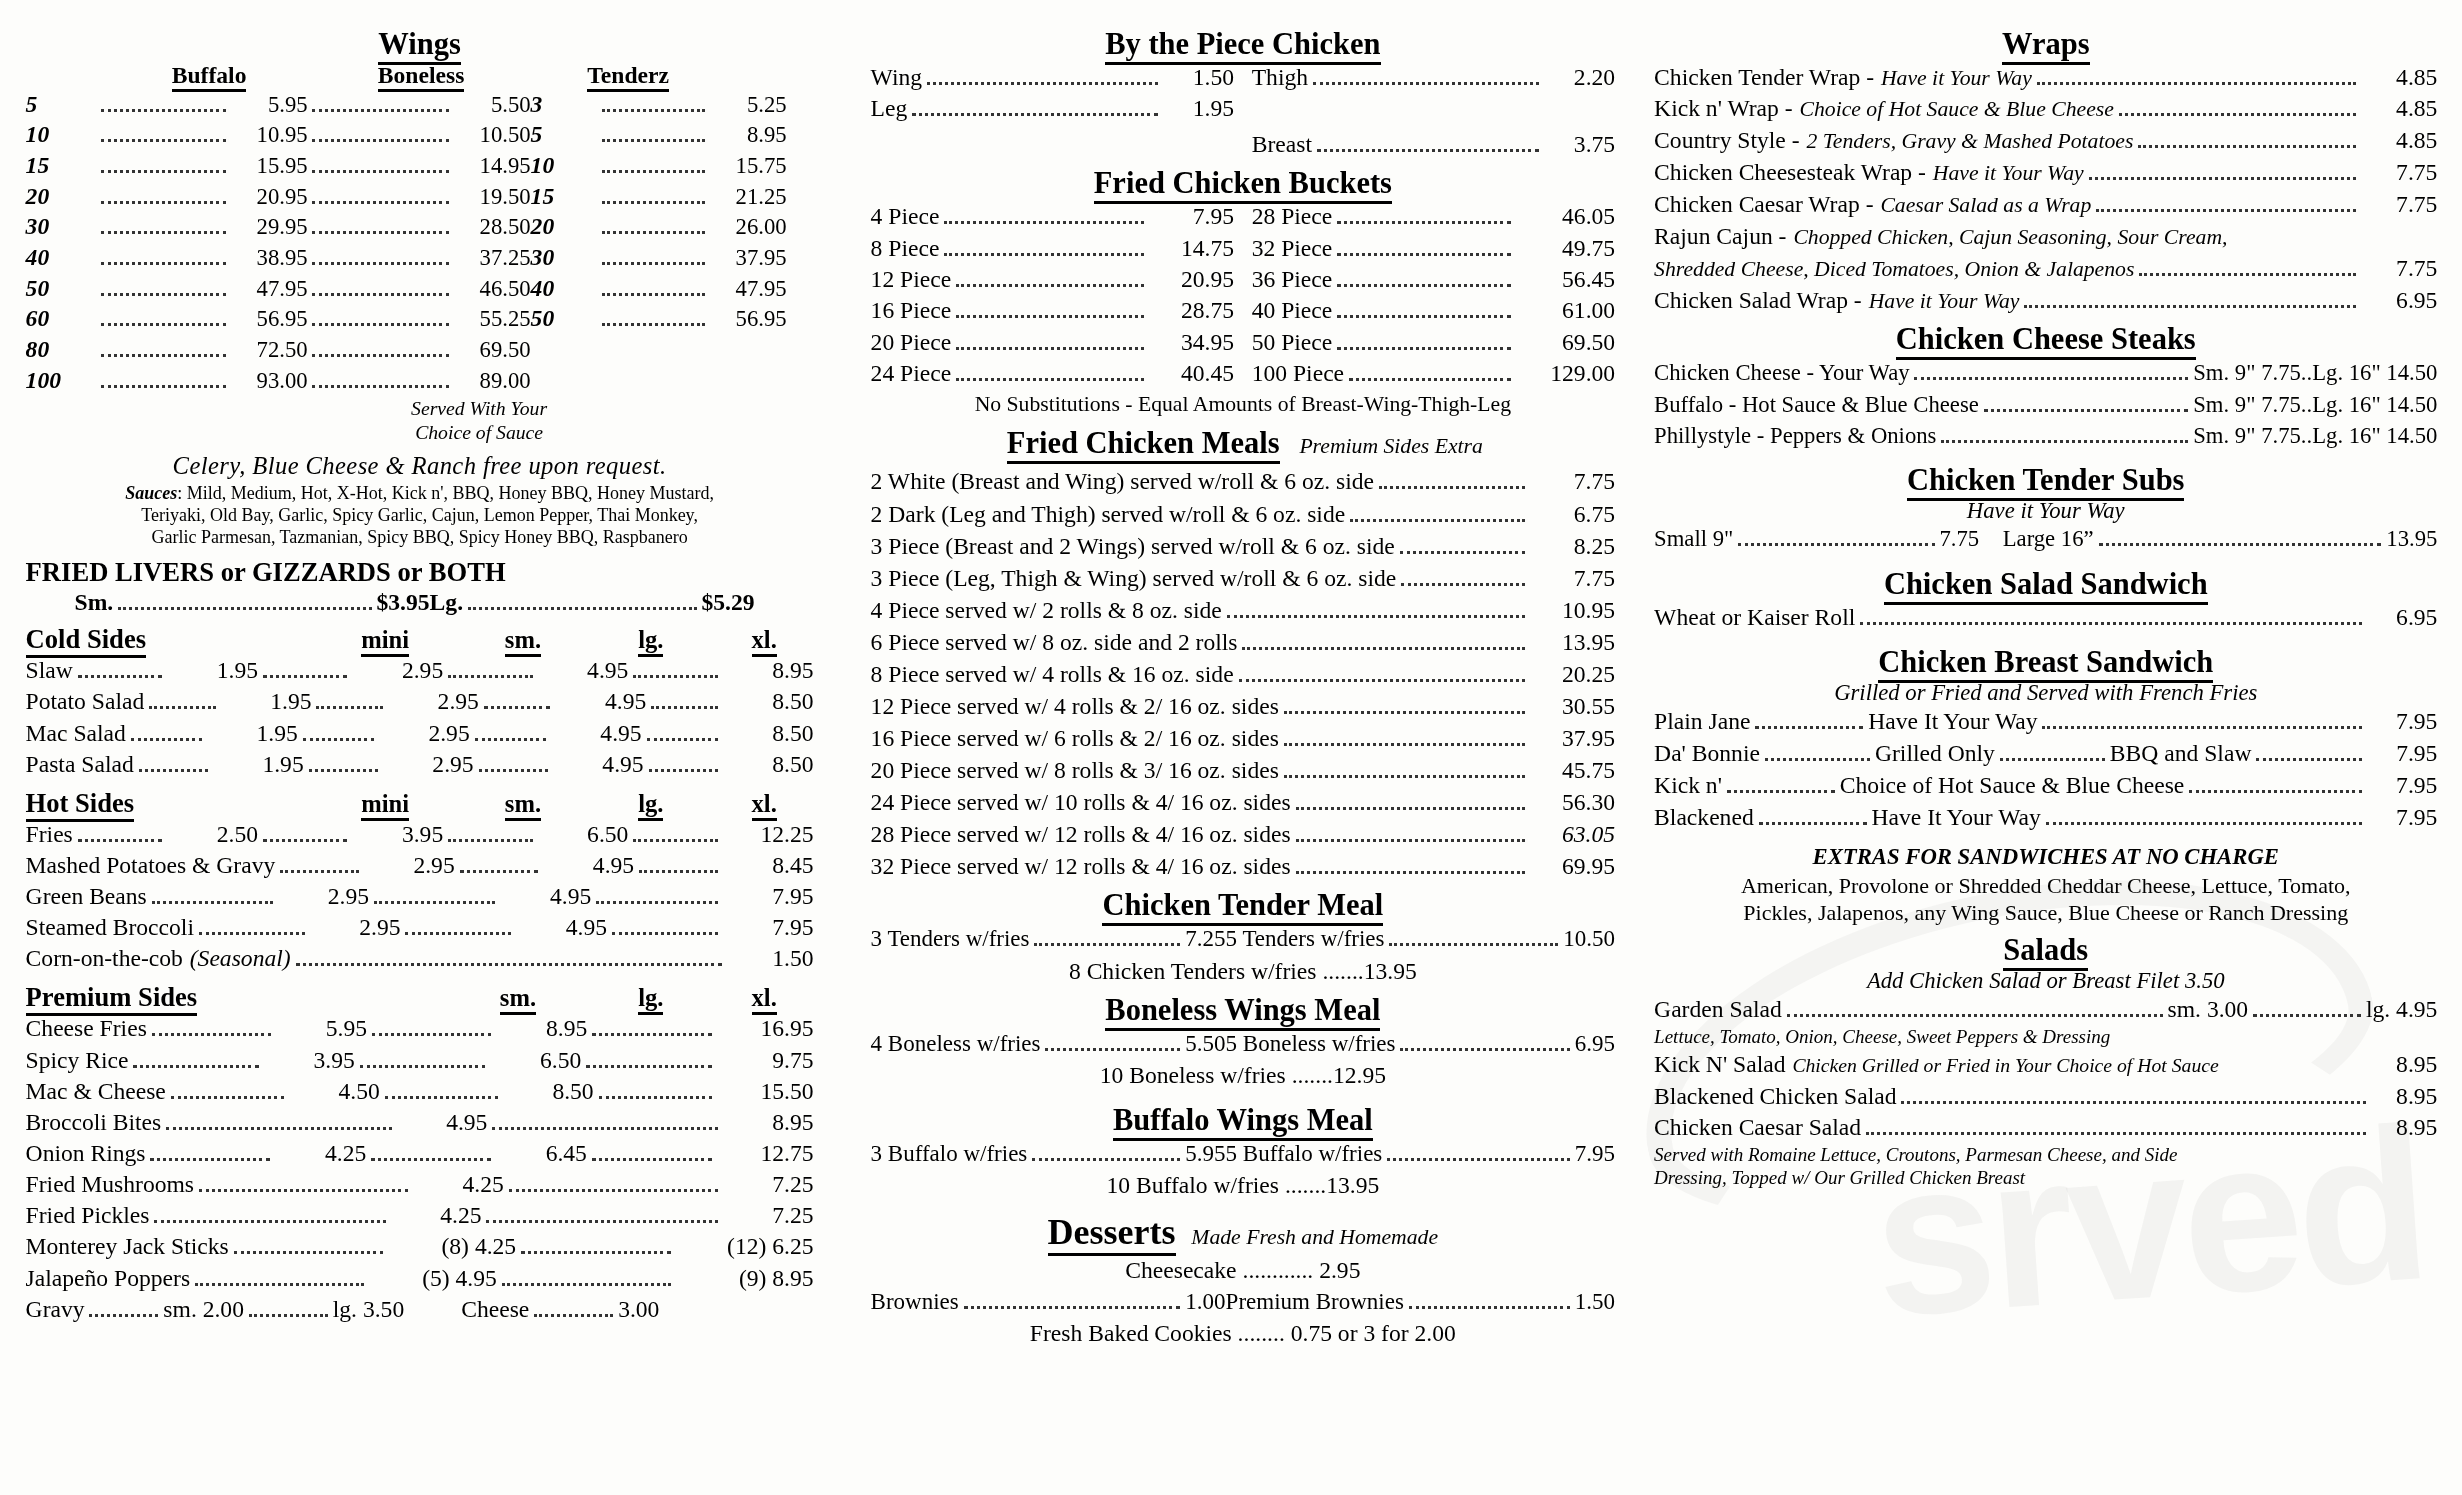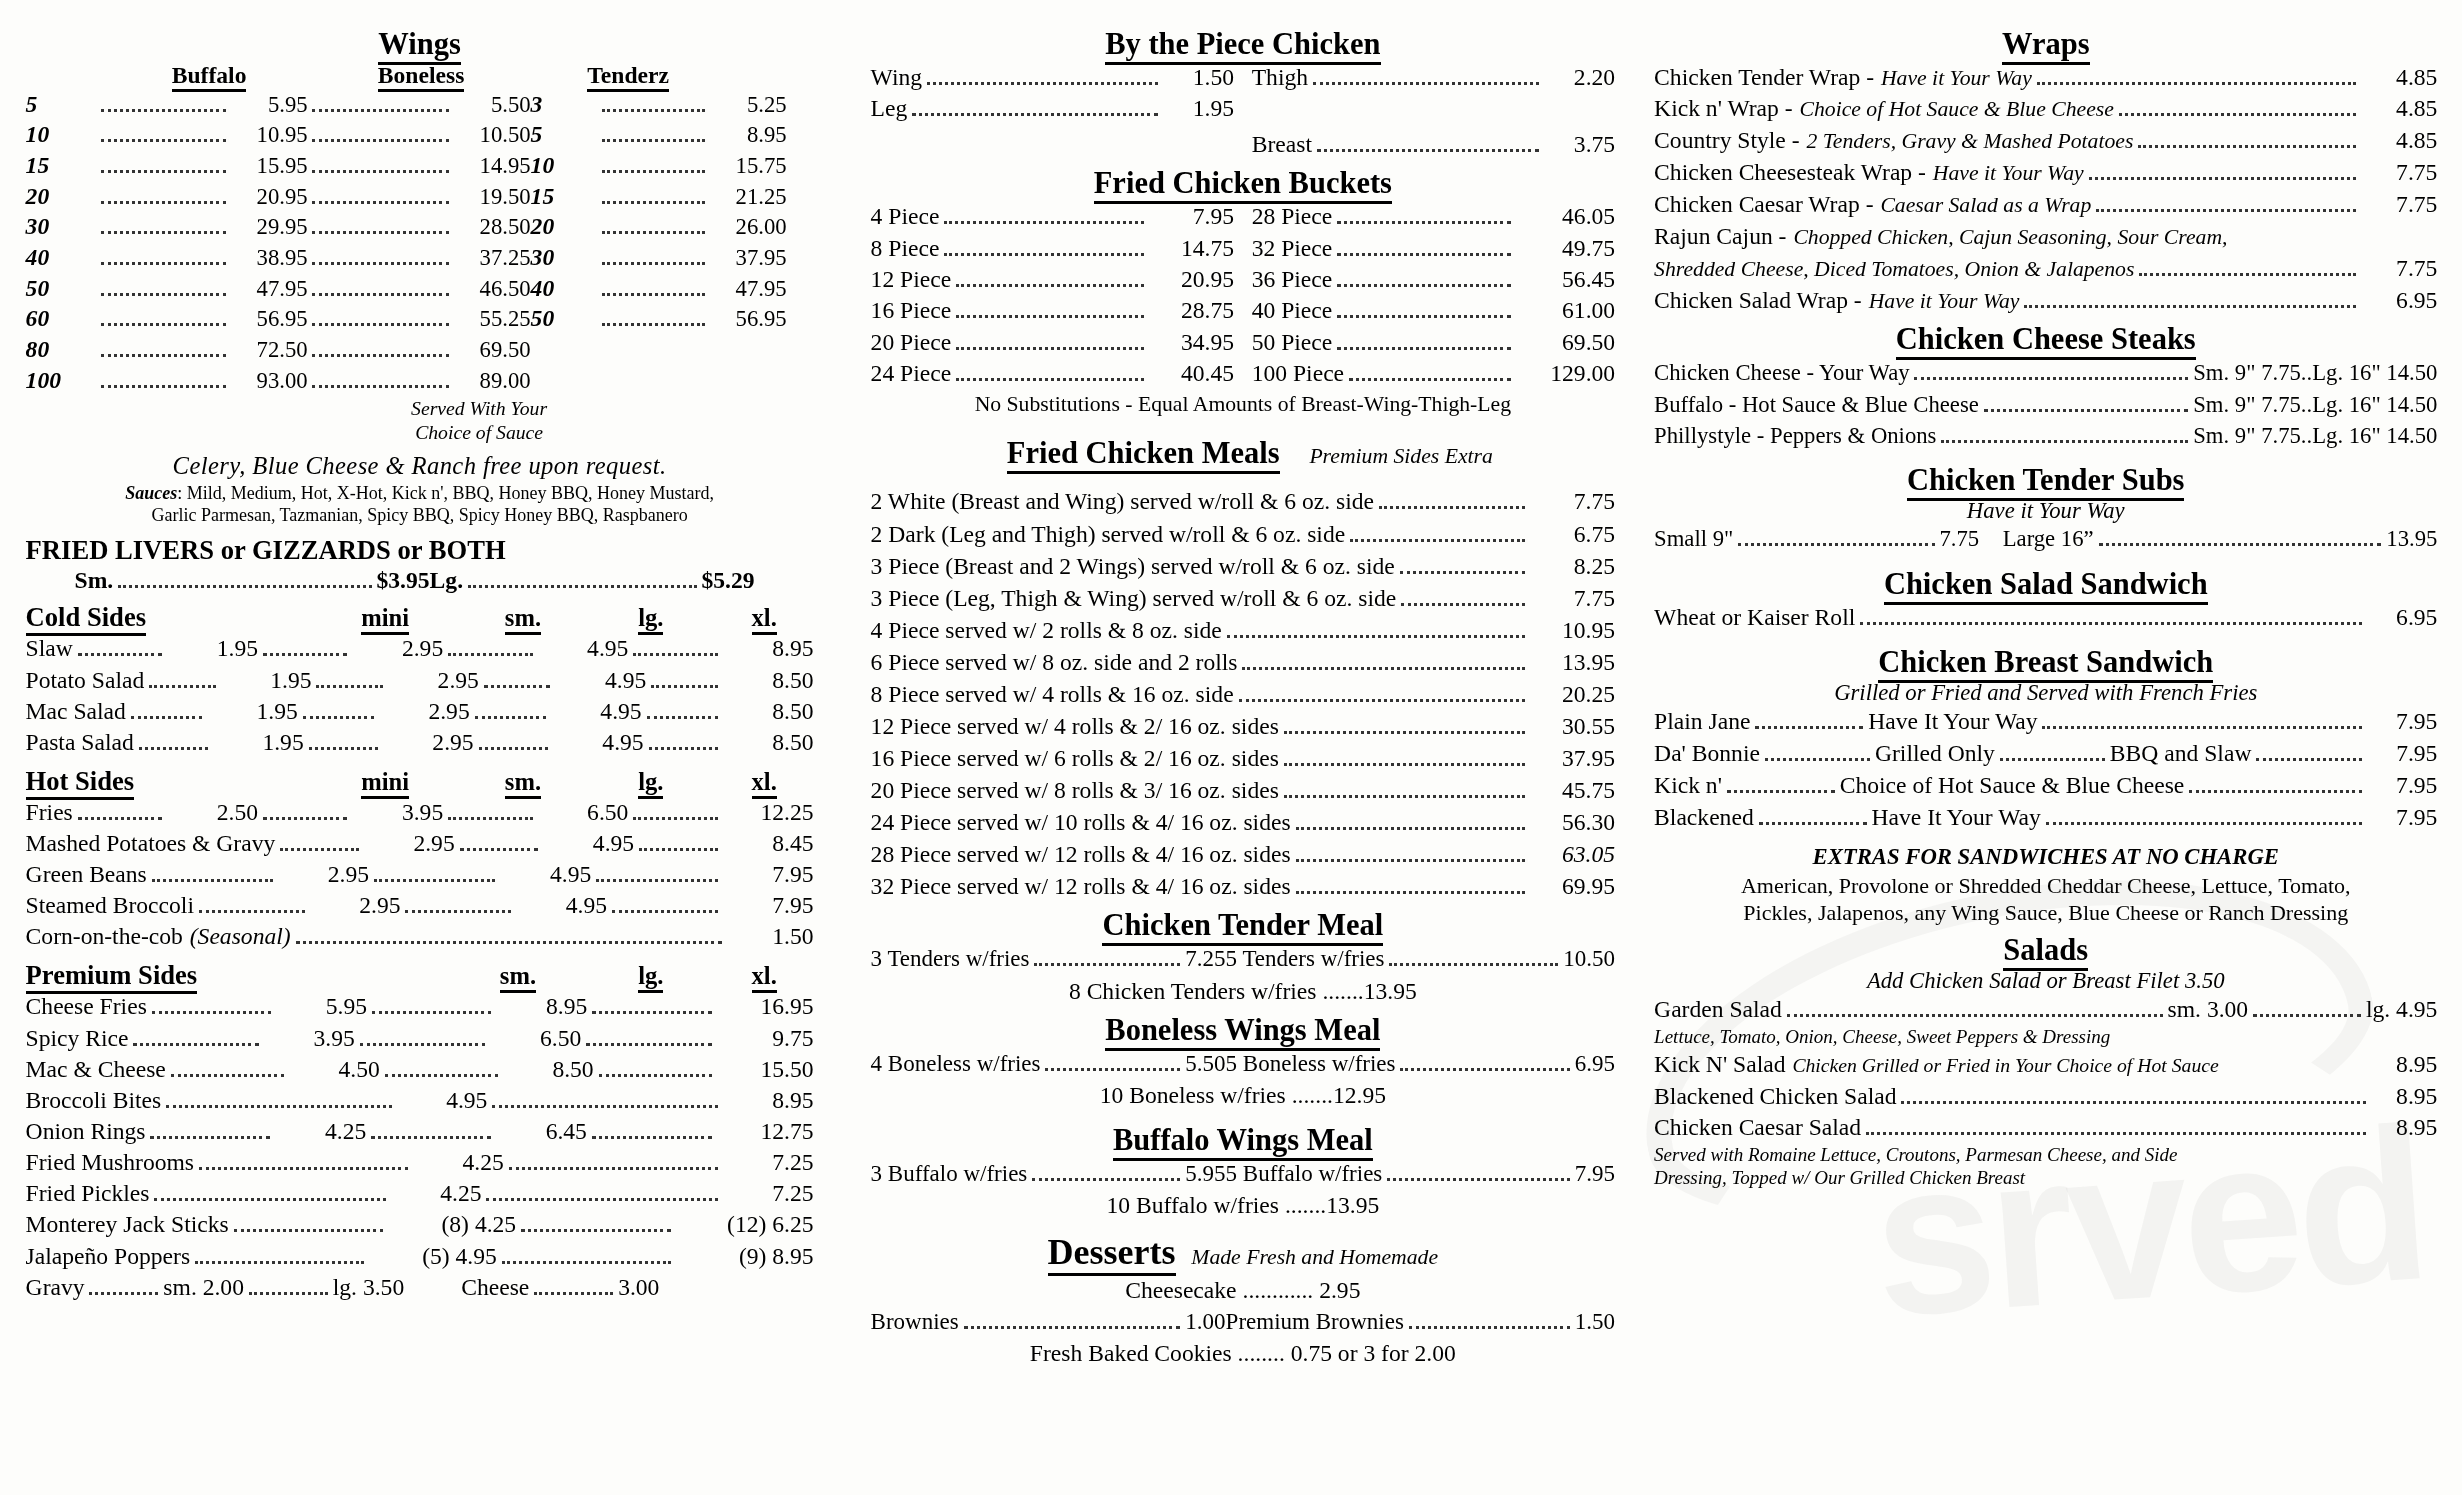--- a/index.html
+++ b/index.html
@@ -346,20 +346,21 @@
 
     <div class="served-note">
       <div>Served With Your</div>
       <div>Choice of Sauce</div>
     </div>
 
     <div class="celery">Celery, Blue Cheese &amp; Ranch free upon request.</div>
 
     <div class="sauces">
       <div><b>Sauces</b><span>:  Mild, Medium, Hot, X-Hot, Kick n', BBQ, Honey BBQ, Honey Mustard,</span></div>
+      <div>Teriyaki, Old Bay, Garlic, Spicy Garlic, Cajun, Lemon Pepper, Thai Monkey,</div>
       <div>Garlic Parmesan, Tazmanian, Spicy BBQ, Spicy Honey BBQ, Raspbanero</div>
     </div>
 
     <div class="livers">FRIED LIVERS or GIZZARDS or BOTH</div>
     <div class="livers-prices">
       <div class="lp lp1">
         <span class="lbl">Sm.</span>
         <span class="dots"></span>
         <span>$3.95</span>
       </div>
@@ -671,21 +672,21 @@
             <span class="mname">100 Piece</span>
             <span class="dots"></span>
             <span class="mprice" style="width: 99px;">129.00</span>
           </div>
         </div>
     </div>
     <div class="nosubs">No Substitutions - Equal Amounts of Breast-Wing-Thigh-Leg</div>
 
     <div class="gap-s"></div>
     <div class="sect-row">
-      <h2 class="sect" style="margin:14px;">
+      <h2 class="sect" style="margin:4px;">
         <span class="u">Fried Chicken Meals</span>
       </h2>
       <span class="sect-note">Premium Sides Extra</span>
     </div>
     <div id="fried-meals-rows">
         <div class="meal-line">
           <span class="mname">2 White  (Breast and Wing) served w/roll &amp; 6 oz. side</span>
           <span class="dots"></span>
           <span class="mprice" style="width: 85px;">7.75</span>
         </div>

